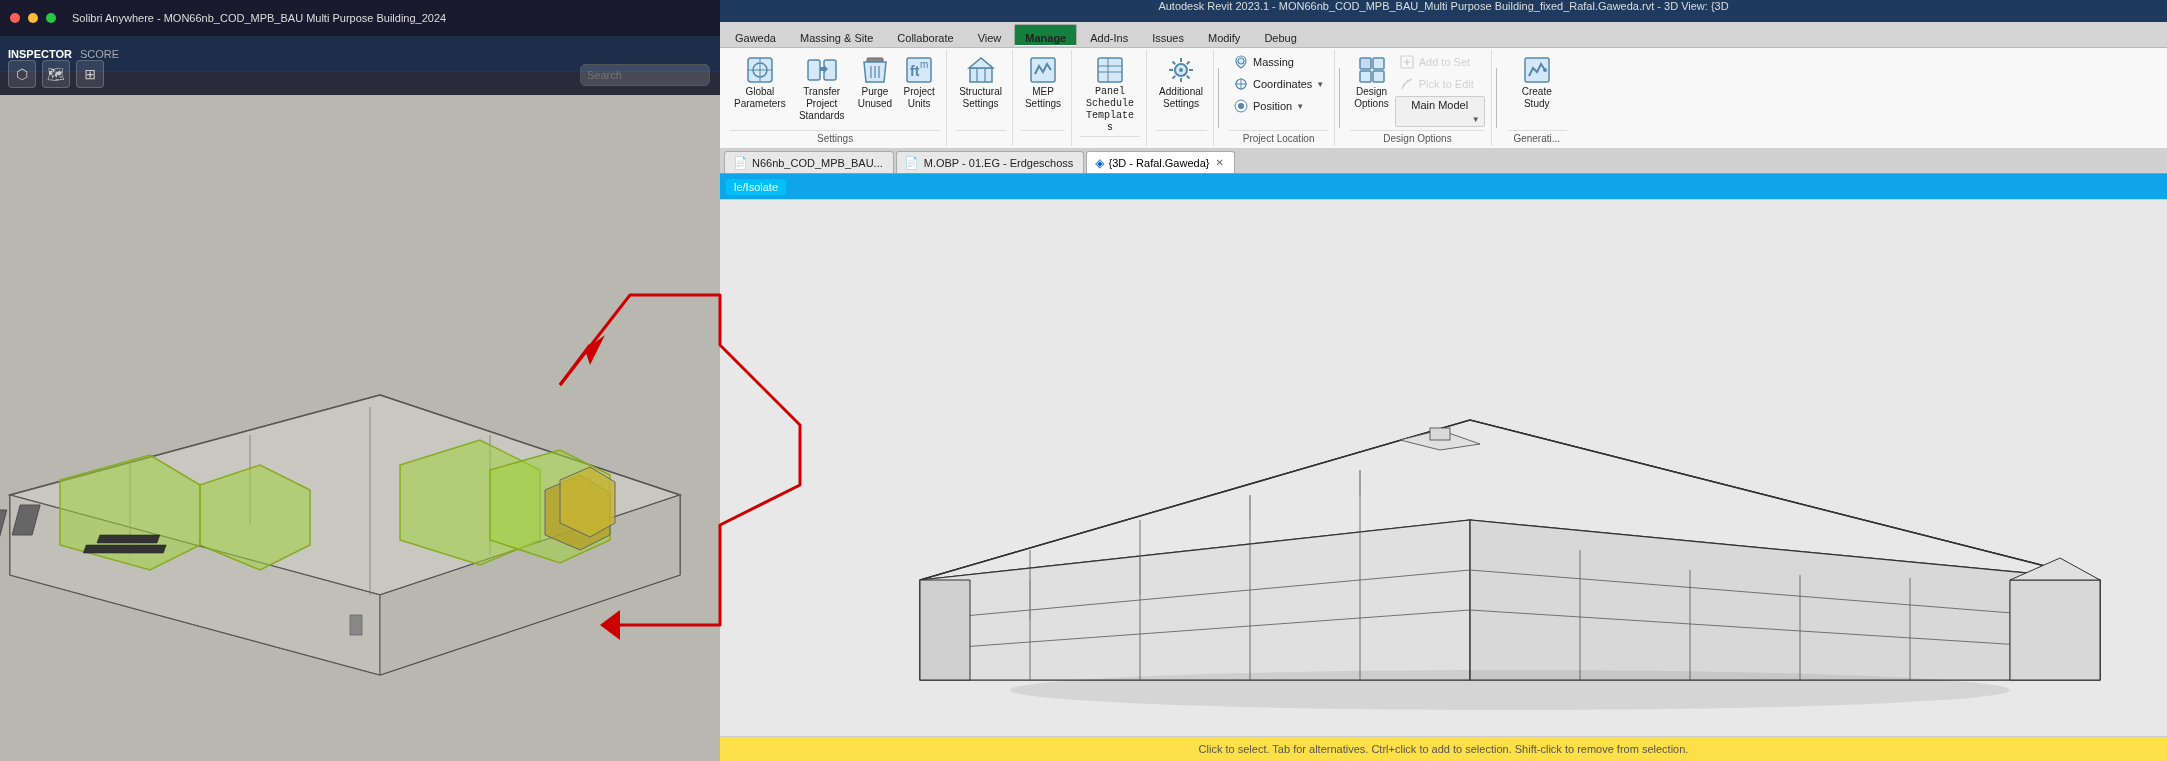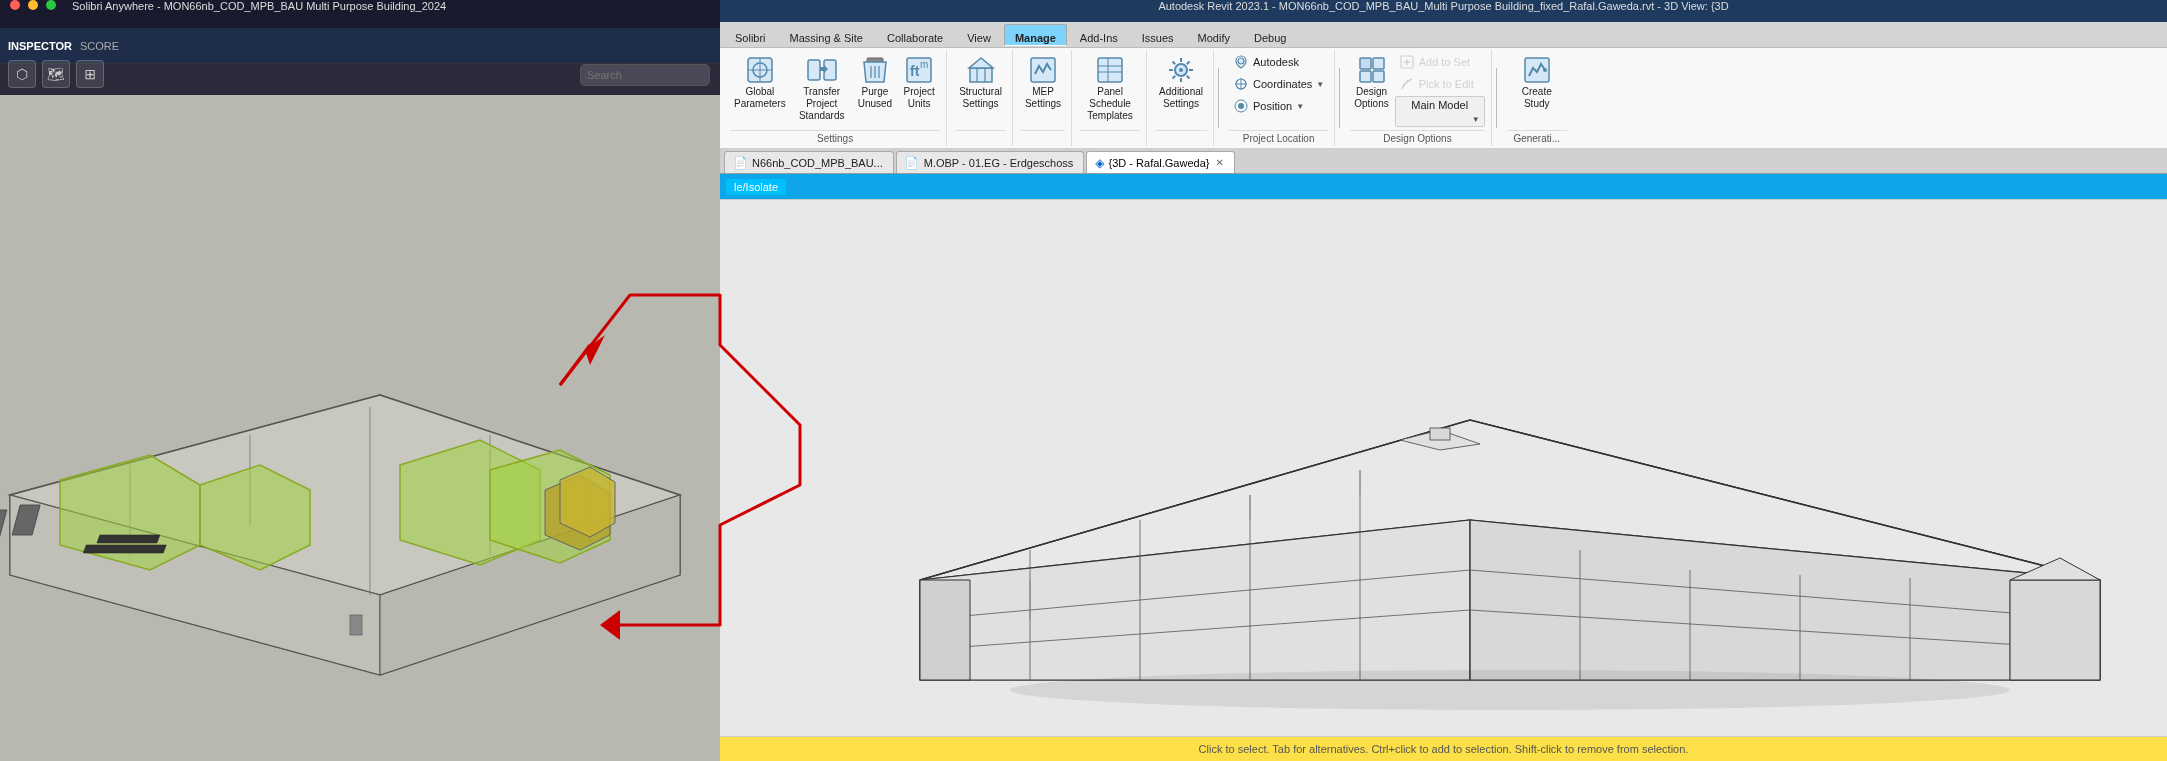--- a/index.html
+++ b/index.html
@@ -49,21 +49,21 @@
       padding: 2px 10px;
       height: 22px;
       line-height: 22px;
       cursor: pointer;
       font-size: 11px;
       color: #222;
       border: 1px solid transparent;
       border-radius: 2px 2px 0 0;
     }
     .ribbon-tab.active {
-      background: #7dd3fc;
+      background: #15803d;
       border-color: #aaa;
       border-bottom-color: #fff;
       font-weight: 600;
     }
 
     
     #ribbon-content {
       display: flex;
       align-items: stretch;
       padding: 2px 4px;
@@ -229,24 +229,24 @@
     
     #left-panel {
       position: absolute;
       top: 0; left: 0;
       width: 720px;
       height: 761px;
       background: #2a2a3a;
     }
 
     #left-title-bar {
-      height: 28px;
+      height: 36px;
       background: #1a1a2e;
       display: flex;
-      align-items: flex-start;
+      align-items: center;
       padding: 0 10px;
       color: #fff;
       font-size: 11px;
       gap: 8px;
     }
     #left-title-bar .dot { width: 10px; height: 10px; border-radius: 50%; }
     .dot-red { background: #ff5f57; }
     .dot-yellow { background: #febc2e; }
     .dot-green { background: #28c840; }
 
@@ -438,21 +438,21 @@
   </svg>
 </div>
 
 <div id="title-bar">
   <span style="color:#ddd;font-size:11px;">Autodesk Revit 2023.1 - MON66nb_COD_MPB_BAU_Multi Purpose Building_fixed_Rafal.Gaweda.rvt - 3D View: {3D</span>
 </div>
 
 <div id="ribbon">
 
   <div id="tab-bar">
-    <div class="ribbon-tab">Solibri</div>
+    <div class="ribbon-tab">Gaweda</div>
     <div class="ribbon-tab">Massing &amp; Site</div>
     <div class="ribbon-tab">Collaborate</div>
     <div class="ribbon-tab">View</div>
     <div class="ribbon-tab active">Manage</div>
     <div class="ribbon-tab">Add-Ins</div>
     <div class="ribbon-tab">Issues</div>
     <div class="ribbon-tab">Modify</div>
     <div class="ribbon-tab">Debug</div>
   </div>
 
@@ -536,21 +536,21 @@
               <rect x="4" y="4" width="24" height="24" rx="2" fill="#d4e8f8" stroke="#5588aa" stroke-width="1.5"></rect>
               <path d="M8 20 L12 12 L16 18 L20 10 L24 16" fill="none" stroke="#5588aa" stroke-width="2"></path>
             </svg>
           </div>
           <span class="btn-label">MEP<br>Settings</span>
         </div>
       </div>
       <div class="ribbon-group-label" style="font-size:10px;color:#555;border-top:1px solid #ddd;width:100%;text-align:center;padding-top:2px;">&nbsp;</div>
     </div>
 
-    <div class="ribbon-group" style="min-width:65px;">
+    <div class="ribbon-group" style="min-width:65px;font-family:Liberation Mono, monospace;">
       <div class="ribbon-group-items">
         <div class="ribbon-btn">
           <div class="btn-icon">
             <svg width="32" height="32" viewBox="0 0 32 32">
               <rect x="4" y="4" width="24" height="24" rx="2" fill="#d4e8f8" stroke="#5588aa" stroke-width="1.5"></rect>
               <line x1="4" y1="12" x2="28" y2="12" stroke="#5588aa" stroke-width="1"></line>
               <line x1="4" y1="18" x2="28" y2="18" stroke="#5588aa" stroke-width="1"></line>
               <line x1="14" y1="4" x2="14" y2="28" stroke="#5588aa" stroke-width="1"></line>
             </svg>
           </div>
@@ -581,21 +581,21 @@
     <div class="ribbon-group" style="min-width:100px;">
       <div class="ribbon-group-items" style="flex-direction:column;gap:2px;">
 
         <div class="ribbon-btn-small">
           <div class="btn-icon-sm">
             <svg width="16" height="16" viewBox="0 0 16 16">
               <circle cx="8" cy="7" r="3" fill="#d4e8f8" stroke="#5588aa" stroke-width="1.2"></circle>
               <path d="M8 2 C5.2 2 3 4.2 3 7 C3 10.5 8 14 8 14 C8 14 13 10.5 13 7 C13 4.2 10.8 2 8 2Z" fill="none" stroke="#5588aa" stroke-width="1.2"></path>
             </svg>
           </div>
-          <span class="btn-label-sm">Autodesk</span>
+          <span class="btn-label-sm">Massing</span>
         </div>
 
         <div class="ribbon-btn-small">
           <div class="btn-icon-sm">
             <svg width="16" height="16" viewBox="0 0 16 16">
               <circle cx="8" cy="8" r="5" fill="none" stroke="#5588aa" stroke-width="1.2"></circle>
               <line x1="8" y1="2" x2="8" y2="14" stroke="#5588aa" stroke-width="1"></line>
               <line x1="2" y1="8" x2="14" y2="8" stroke="#5588aa" stroke-width="1"></line>
             </svg>
           </div>

